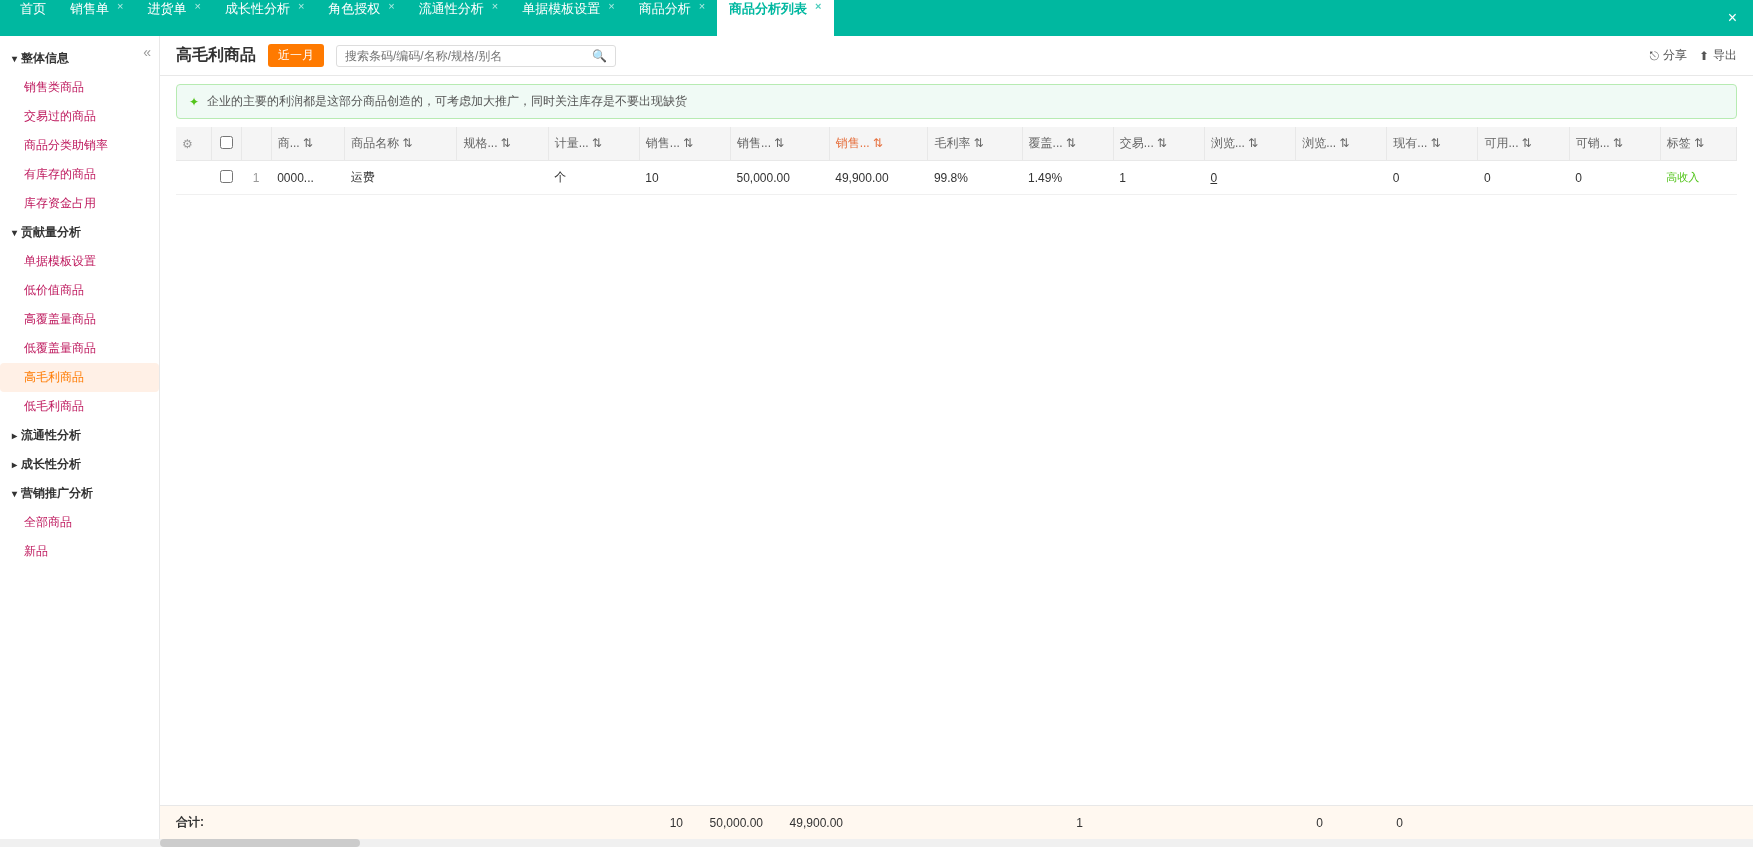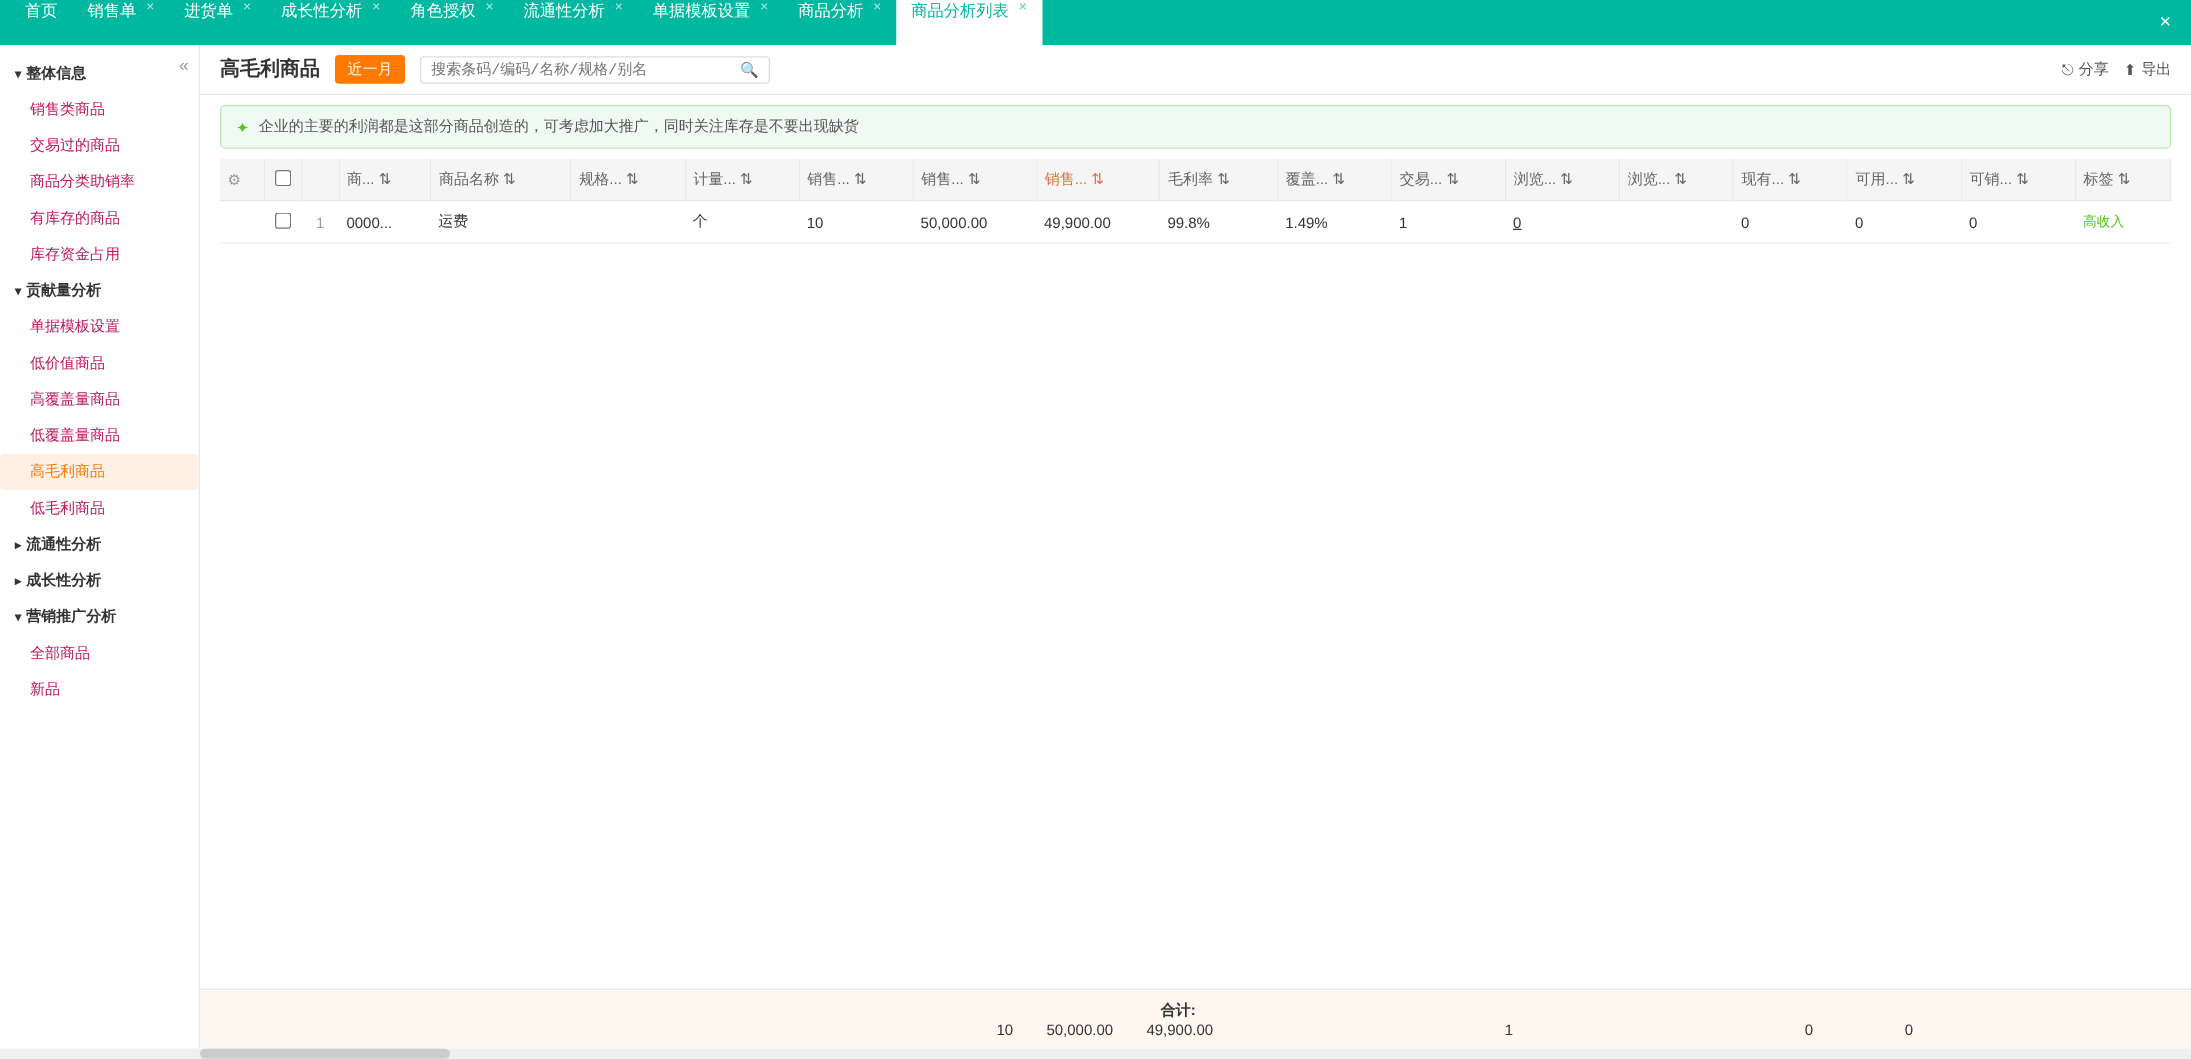--- a/index.html
+++ b/index.html
@@ -21,21 +21,21 @@
       display: flex;
       align-items: flex-start;
       cursor: pointer;
       white-space: nowrap;
       font-size: 13px;
       gap: 4px;
     }
     .top-nav .nav-item.active {
       background: #fff;
       color: #00b8a0;
-      font-weight: normal;
+      font-weight: bold;
     }
     .top-nav .nav-item .close-x {
       font-size: 11px;
       margin-left: 4px;
       opacity: 0.7;
     }
     .top-nav-spacer { flex: 1; }
     .top-nav-close {
       color: #fff;
       font-size: 16px;
@@ -137,21 +137,20 @@
       flex: 1;
       max-width: 280px;
     }
     .search-input-wrap input {
       border: none;
       outline: none;
       font-size: 12px;
       color: #0369a1;
       width: 100%;
       background: transparent;
-      font-family: Liberation Mono, monospace;
     }
     .header-actions {
       margin-left: auto;
       display: flex;
       gap: 12px;
     }
     .header-action-btn {
       display: flex;
       align-items: center;
       gap: 4px;
@@ -229,22 +228,21 @@
     
     .total-bar {
       background: #fff8f0;
       border-top: 1px solid #e8e8e8;
       display: flex;
       align-items: center;
       padding: 8px 16px;
       font-size: 12px;
       color: #333;
       flex-shrink: 0;
-      gap: 0;
-      flex-direction: column;
+      gap: 17px;
     }
     .total-label {
       font-weight: bold;
       margin-right: 16px;
       min-width: 40px;
     }
     .total-cells {
       display: flex;
       flex: 1;
       gap: 0;

